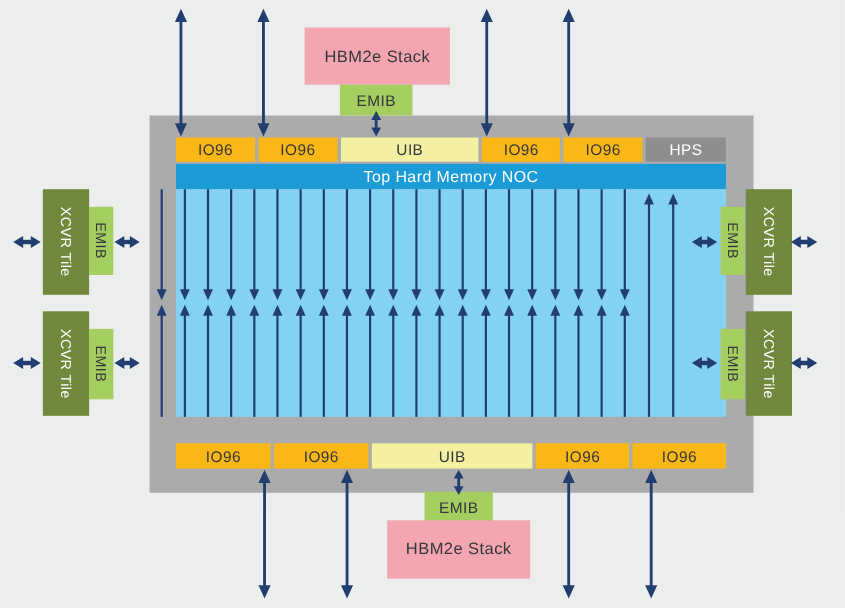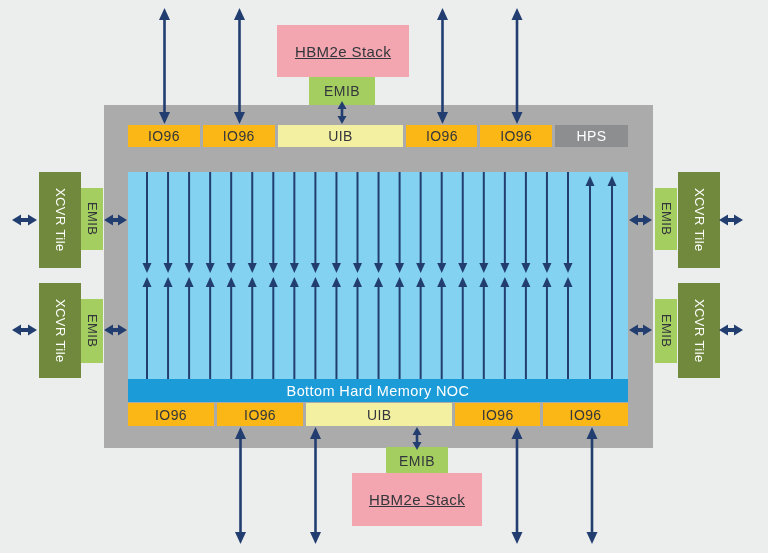--- a/index.html
+++ b/index.html
@@ -10,20 +10,21 @@
   #canvas{
     position:relative;
     width:768px;height:553px;
     background:var(--bg);
     overflow:hidden;
   }
   
   #chip{
     position:absolute;
     background:var(--chip-border);
+    margin-left:32px;
   }
   .row{
     position:absolute;
     display:flex;
     gap:3px;
   }
   .block{
     display:flex;align-items:center;justify-content:center;
     font-size:14px;letter-spacing:.4px;
     color:var(--label-dark);
@@ -43,21 +44,20 @@
   #fabric{
     position:absolute;
     background:var(--fabric);
   }
   .hbm{
     position:absolute;
     background:var(--hbm);
     display:flex;align-items:center;justify-content:center;
     font-size:15px;letter-spacing:.4px;
     color:var(--label-dark);
-    text-decoration:underline;
   }
   .emib-h{
     position:absolute;
     background:var(--emib);
     display:flex;align-items:center;justify-content:center;
     font-size:14px;letter-spacing:.4px;
     color:var(--label-dark);
   }
   .xcvr{
     position:absolute;
@@ -91,24 +91,24 @@
 
   <div id="chip" style="left:104px;top:105px;width:549px;height:343px;">
     <div class="row" id="top-row" style="left:24px;top:20px;width:500px;height:22px;">
         <div class="block io96" style="flex: 72 0 0px;">IO96</div>
         <div class="block io96" style="flex: 72 0 0px;">IO96</div>
         <div class="block uib" style="flex: 126 0 0px;">UIB</div>
         <div class="block io96" style="flex: 71 0 0px;">IO96</div>
         <div class="block io96" style="flex: 72 0 0px;">IO96</div>
         <div class="block hps" style="flex: 73 0 0px;">HPS</div>
       </div>
+    <div class="noc" style="left:24px;top:44px;width:500px;height:23px;">
+      <span>Top Hard Memory NOC</span>
+    </div>
     <div id="fabric" style="left:24px;top:67px;width:500px;height:207px;"></div>
-    <div class="noc" style="left:24px;top:274px;width:500px;height:23px;">
-      <span>Bottom Hard Memory NOC</span>
-    </div>
     <div class="row" id="bottom-row" style="left:24px;top:298px;width:500px;height:23px;">
         <div class="block io96" style="flex: 73 0 0px;">IO96</div>
         <div class="block io96" style="flex: 73 0 0px;">IO96</div>
         <div class="block uib" style="flex: 124 0 0px;">UIB</div>
         <div class="block io96" style="flex: 72 0 0px;">IO96</div>
         <div class="block io96" style="flex: 72 0 0px;">IO96</div>
       </div>
   </div>
 
   <div class="hbm" style="left:277px;top:25px;width:132px;height:52px;">

